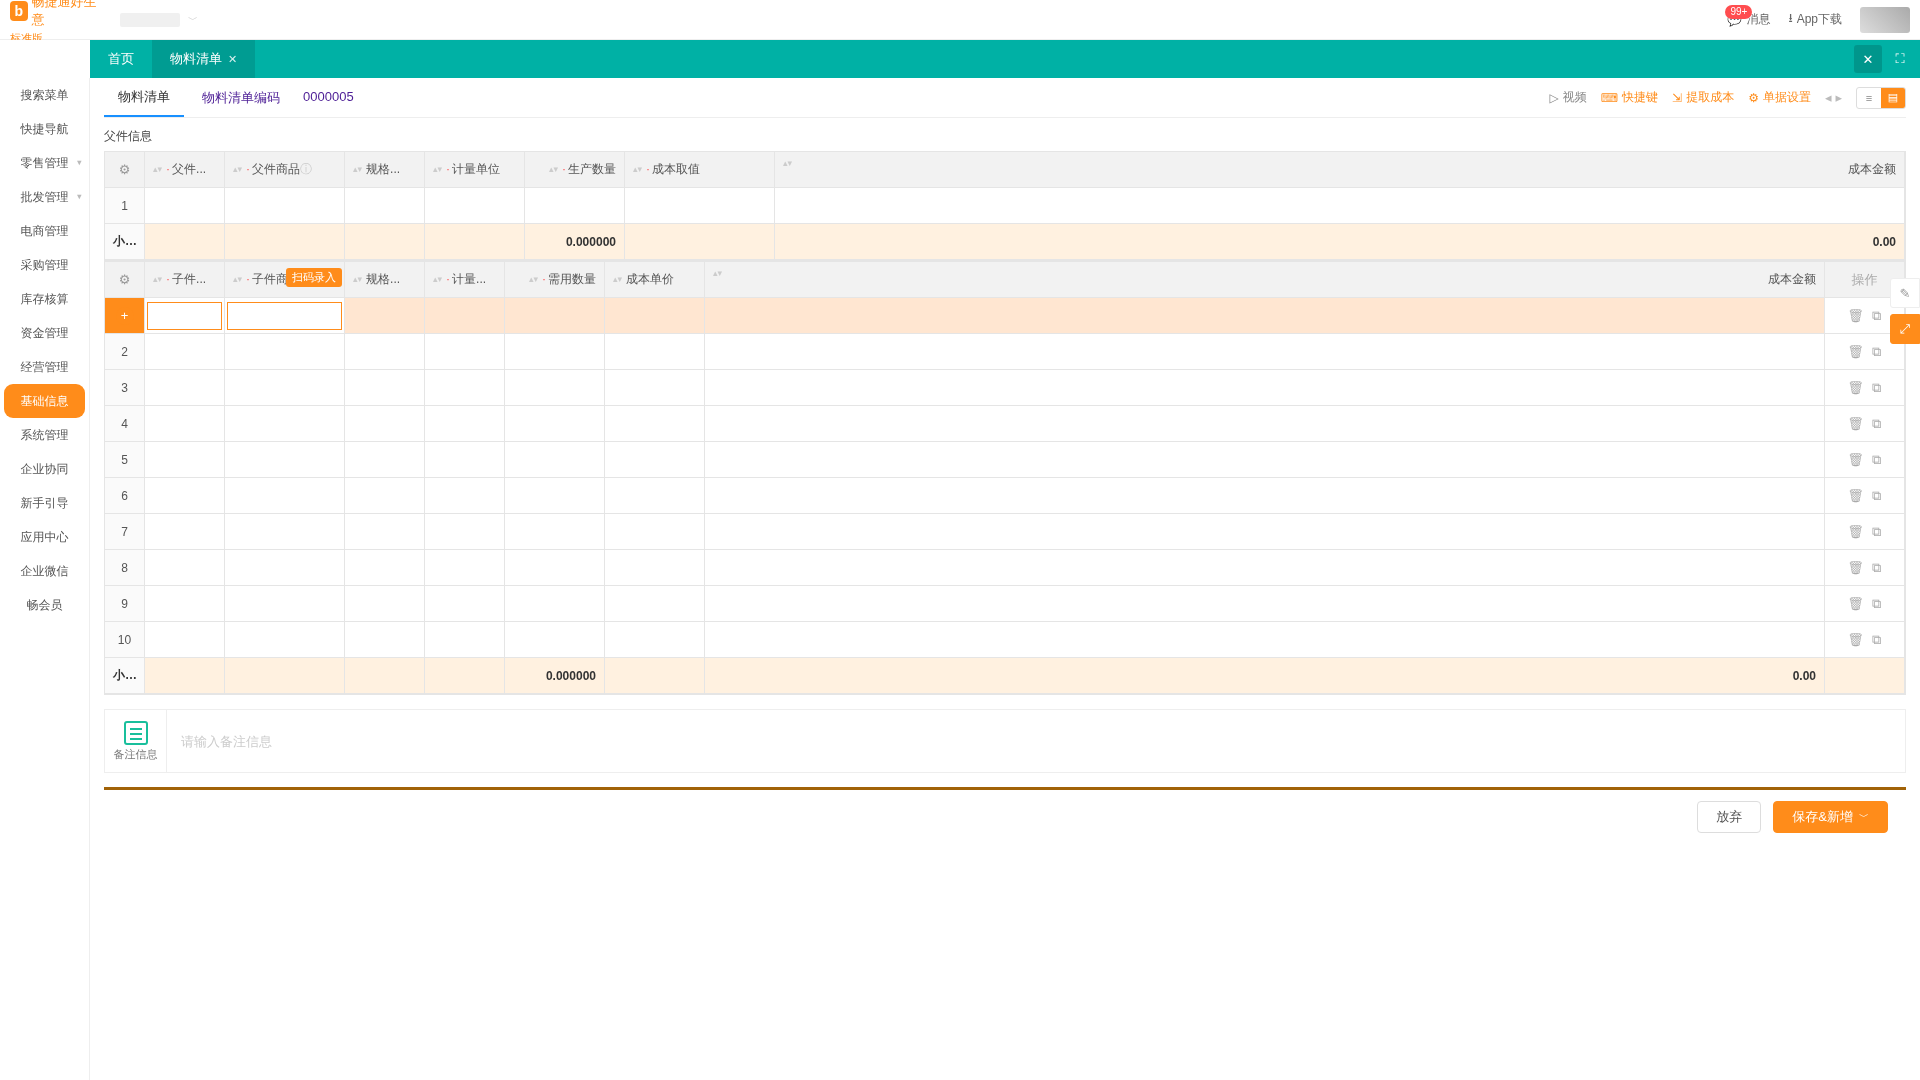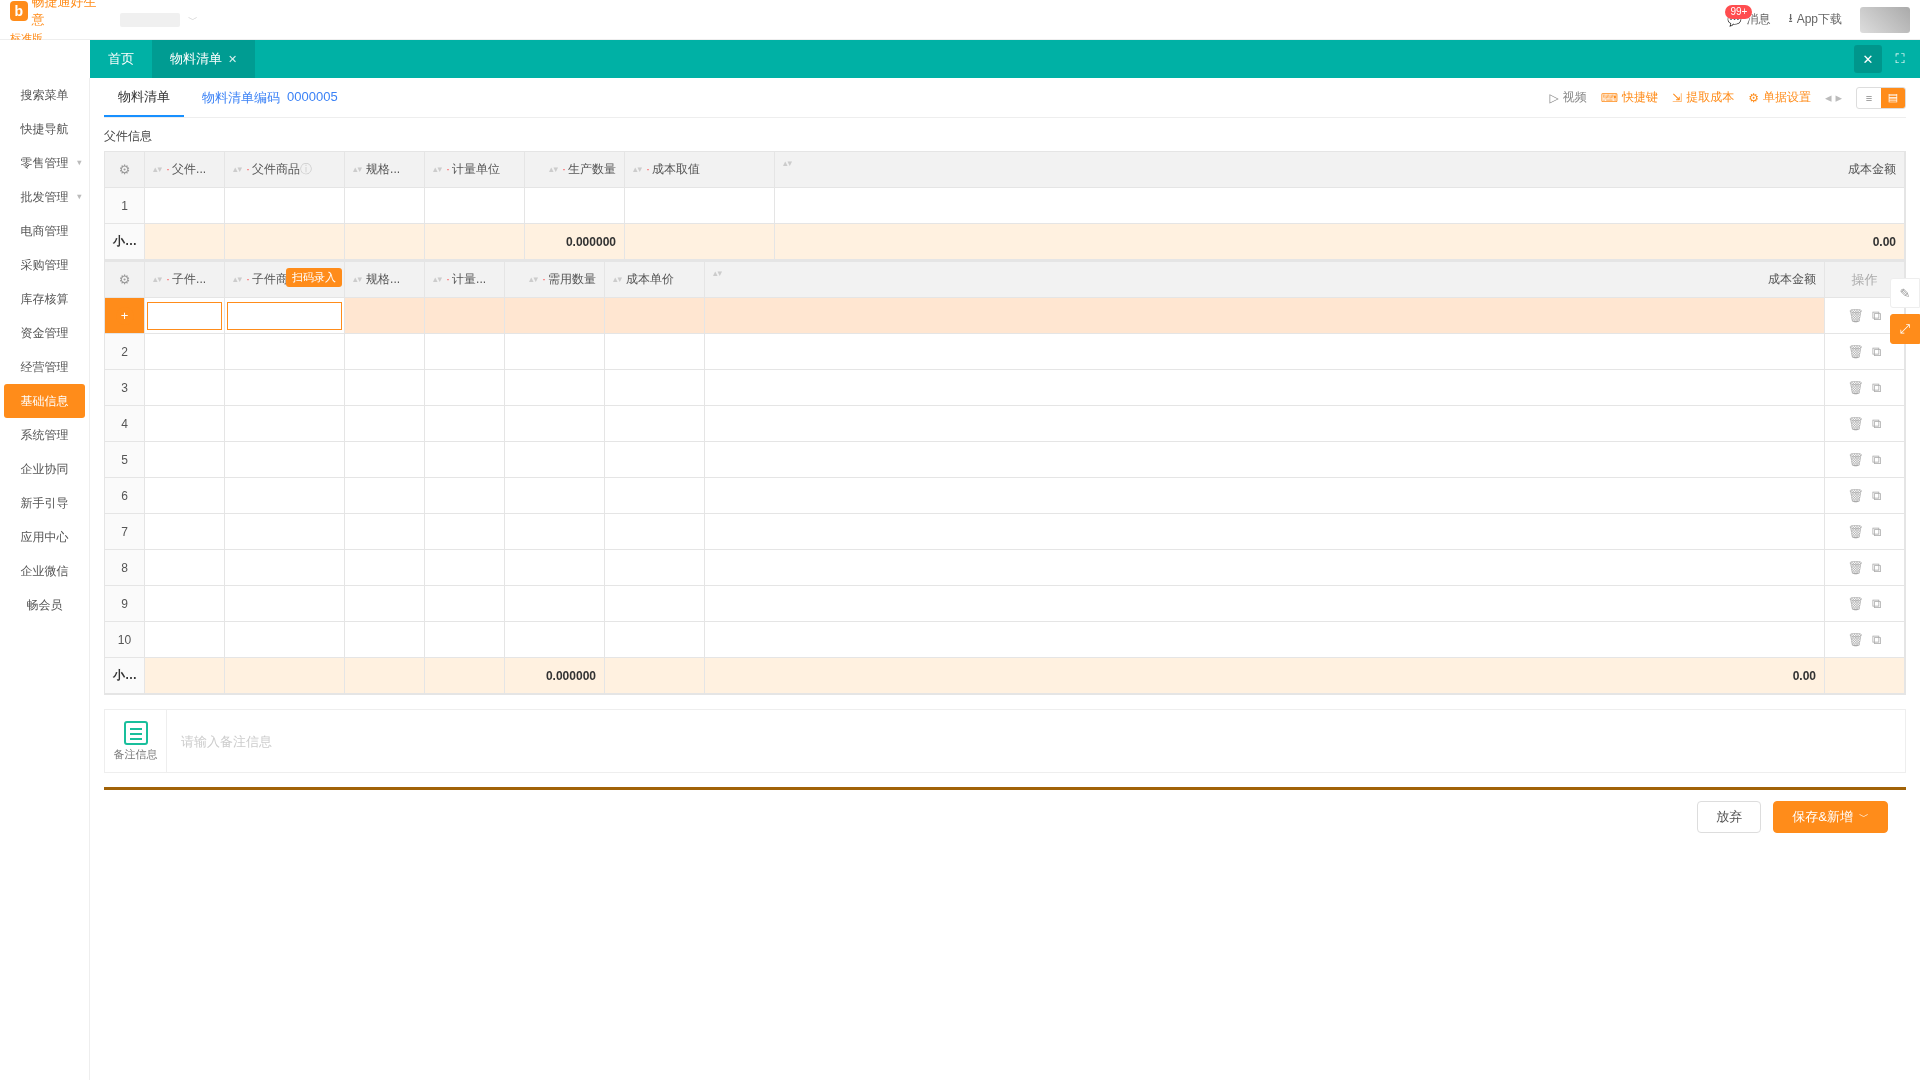--- a/index.html
+++ b/index.html
@@ -29,30 +29,30 @@
 .tab-close { font-size: 11px; opacity: .85; }
 .tabs-right { margin-left: auto; display: flex; align-items: center; padding-right: 6px; gap: 4px; }
 .icon-btn { width: 28px; height: 28px; display: flex; align-items: center; justify-content: center; color: #fff; cursor: pointer; border-radius: 3px; }
 .icon-btn.dark { background: rgba(0,0,0,.15); }
 
 
 .body-row { flex: 1; display: flex; min-height: 0; }
 .sidebar { width: 90px; background: #fff; border-right: 1px solid #eee; display: flex; flex-direction: column; }
 .side-item { height: 34px; display: flex; align-items: center; justify-content: center; font-size: 12px; color: #555; cursor: pointer; position: relative; padding: 0 6px; }
 .side-item.group::after { content: "▸"; position: absolute; right: 6px; font-size: 9px; color: #bbb; transform: rotate(90deg); }
-.side-item.active { background: #ff8c1a; color: #fff; border-radius: 3px; margin: 0 4px; }
+.side-item.active { background: #ff8c1a; color: #fff; border-radius: 9px; margin: 0 4px; }
 
 .content { flex: 1; display: flex; flex-direction: column; min-width: 0; background: #fff; position: relative; }
 .content-inner { flex: 1; padding: 0 14px 0 14px; overflow: auto; }
 
 
 .sub-head { display: flex; align-items: center; height: 40px; border-bottom: 1px solid #eee; }
 .sub-tab { padding: 0 14px; height: 100%; display: flex; align-items: center; font-size: 13px; color: #666; cursor: pointer; }
 .sub-tab.active { border-bottom: 2px solid #1890ff; color: #333; }
-.doc-code { margin-left: 18px; color: #3b82f6; font-size: 13px; display: flex; gap: 7px; }
+.doc-code { margin-left: 18px; color: #4c1d95; font-size: 13px; display: flex; gap: 23px; }
 .toolbar { margin-left: auto; display: flex; align-items: center; gap: 14px; }
 .tool-link { display: flex; align-items: center; gap: 4px; font-size: 12px; color: #ff8c1a; cursor: pointer; }
 .tool-link.gray { color: #888; }
 .nav-arrows { display: flex; align-items: center; gap: 4px; color: #bbb; }
 .view-toggle { display: flex; border: 1px solid #ddd; border-radius: 3px; overflow: hidden; }
 .vt-btn { width: 24px; height: 20px; display: flex; align-items: center; justify-content: center; font-size: 11px; cursor: pointer; color: #888; }
 .vt-btn.active { background: #ff8c1a; color: #fff; }
 
 
 .section-title { font-size: 12px; color: #444; padding: 10px 0 6px; }

